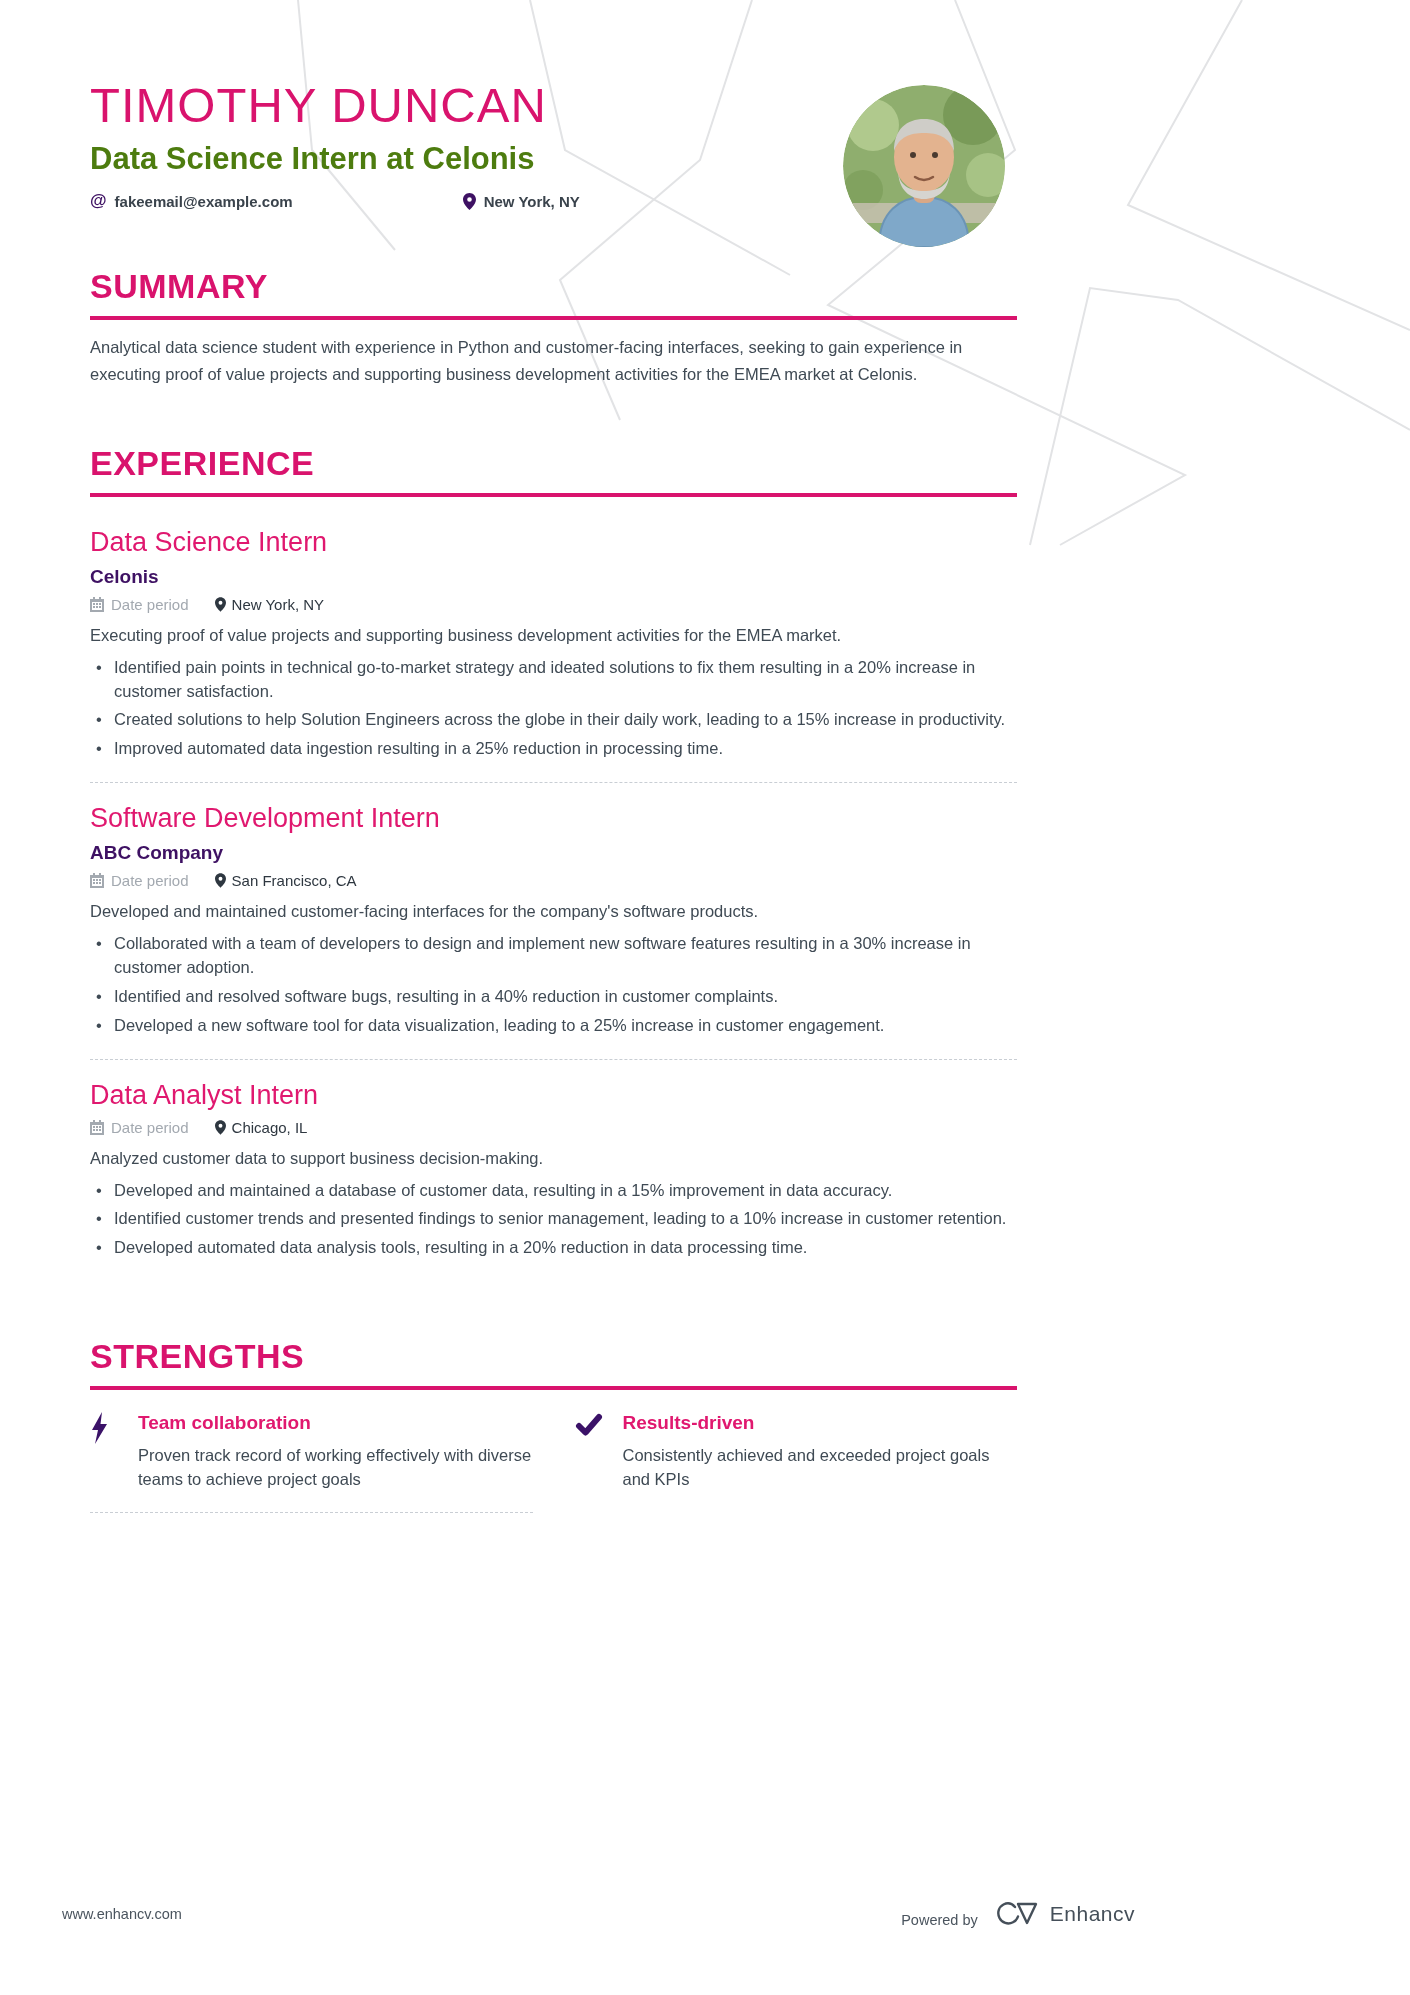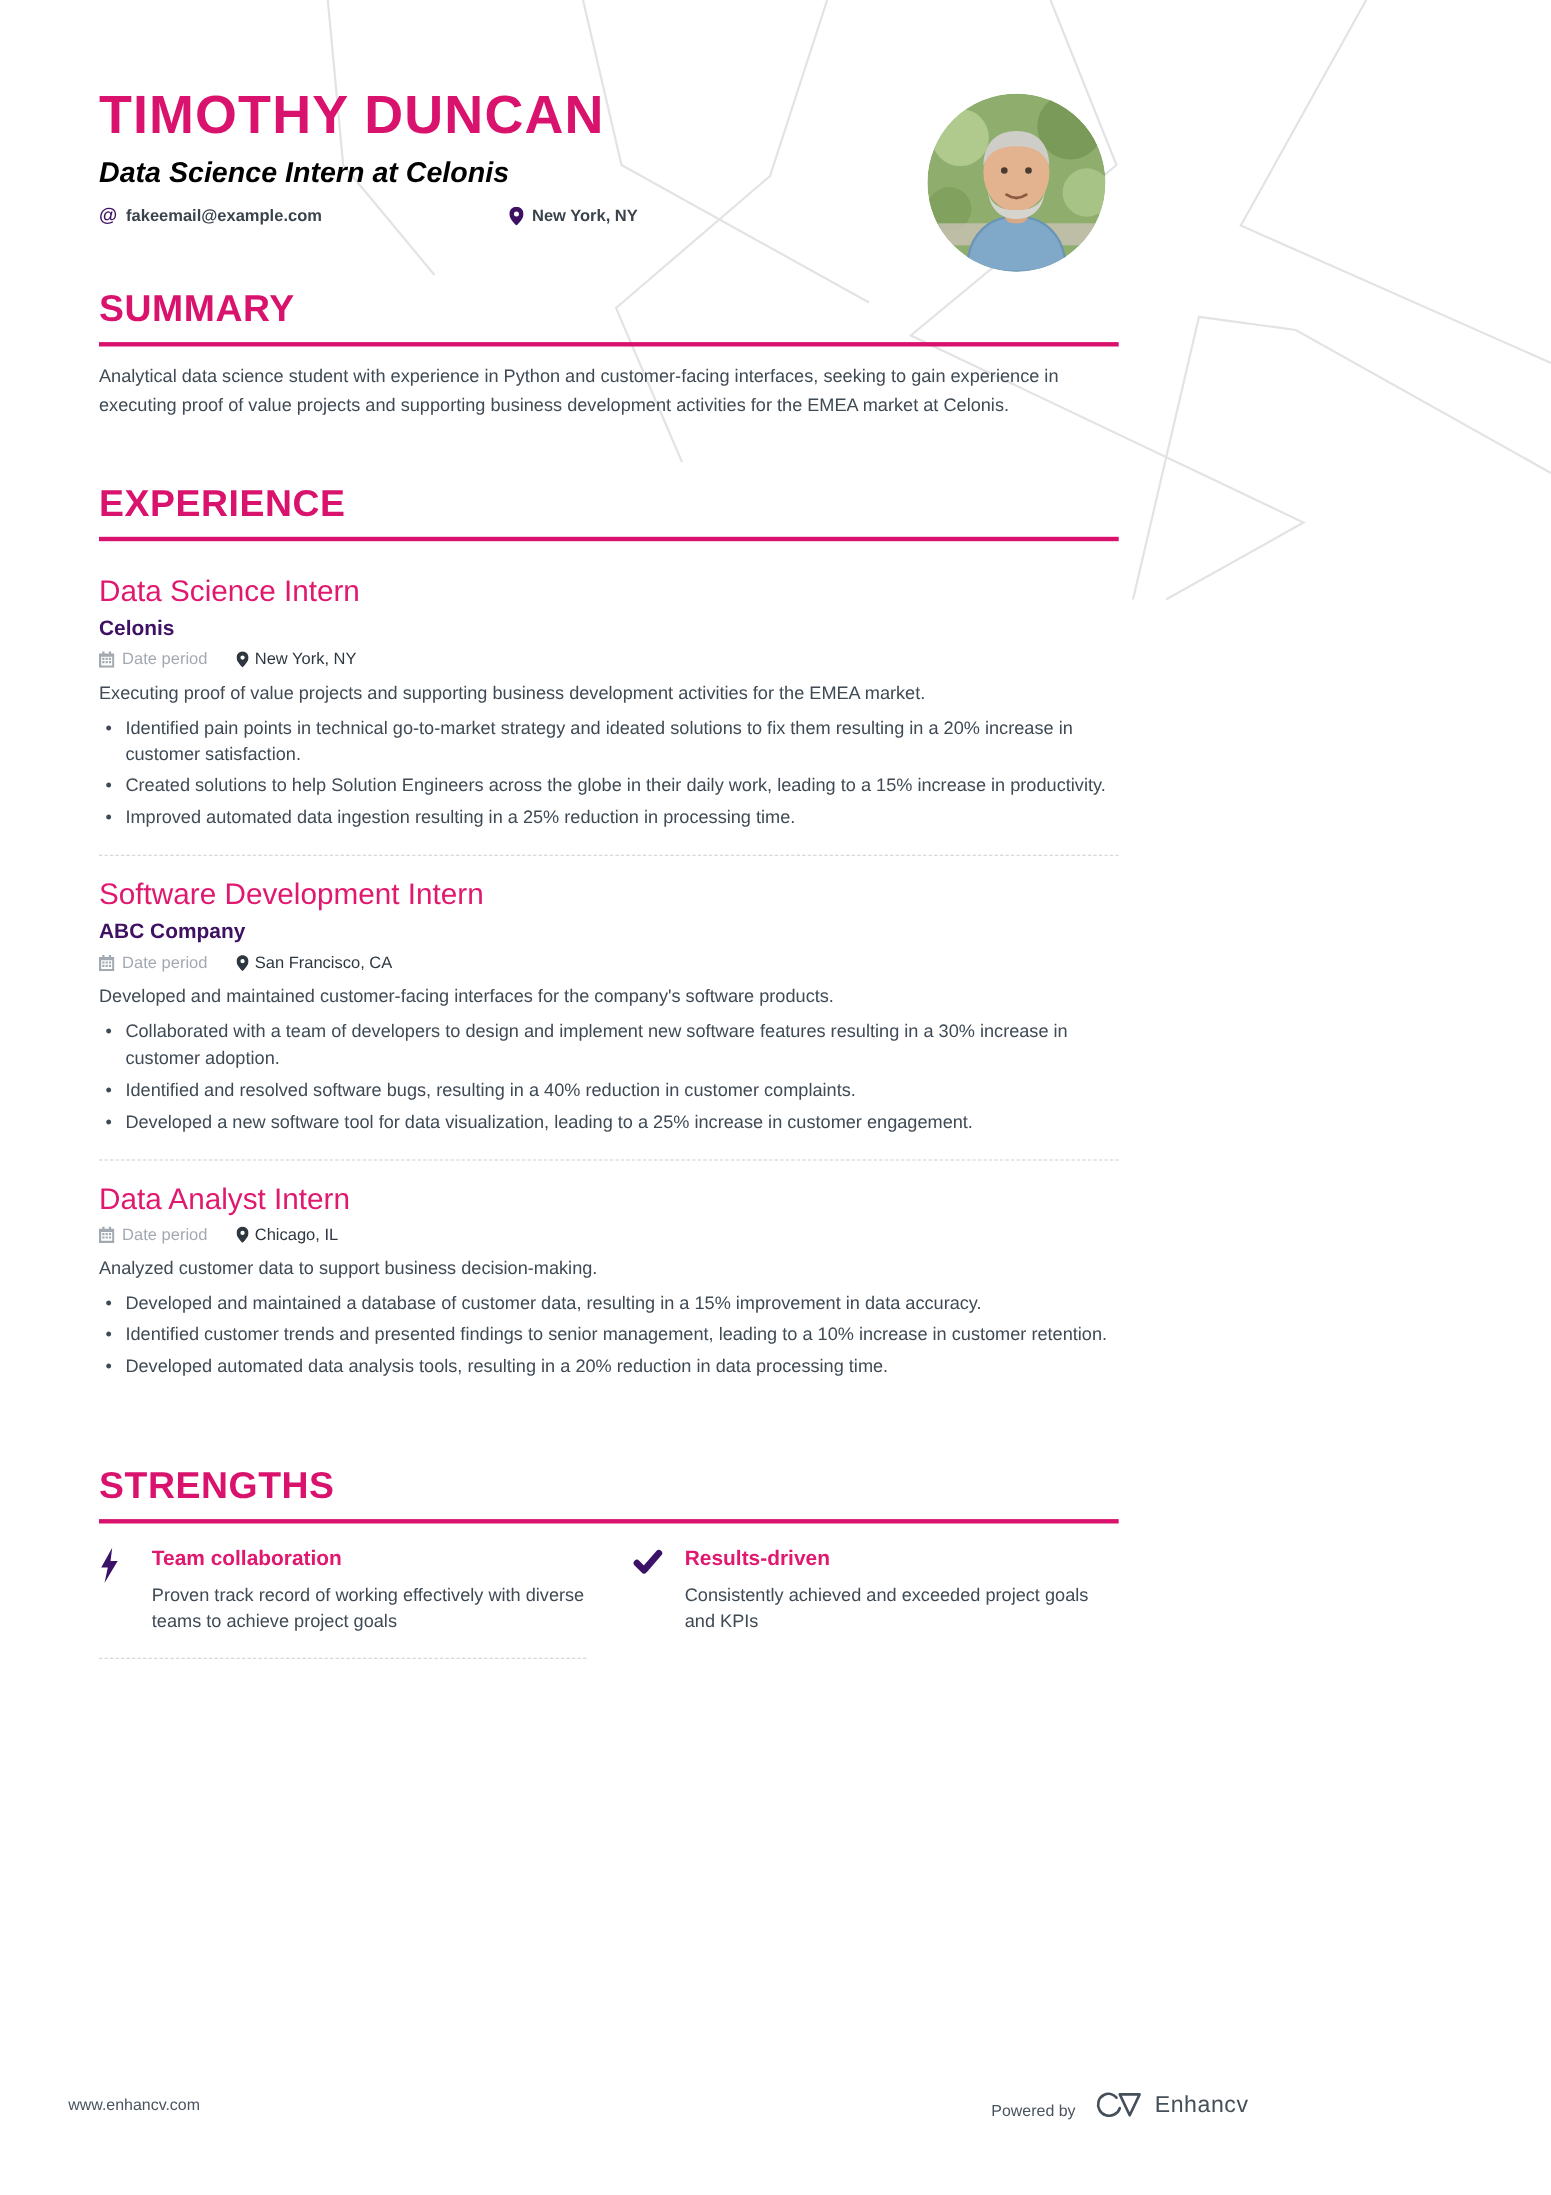--- a/index.html
+++ b/index.html
@@ -4,22 +4,22 @@
 <style>
   html,body{margin:0;padding:0;}
   body{
     width:1410px;height:1995px;position:relative;background:#ffffff;
     font-family:"Liberation Sans",sans-serif;color:#3f4a54;overflow:hidden;
   }
   .bg-lines{position:absolute;top:0;left:0;width:1410px;height:560px;z-index:0;}
   .page{position:relative;z-index:1;padding:80px 90px 0 90px;width:927px;}
 
   
-  .name{font-size:49px;font-weight:700;color:#d9136d;letter-spacing:1px;line-height:1.05;margin:0;}
-  .role{font-size:26px;font-weight:700;color:#000000;margin:10px 0 14px 0;font-style:italic;}
+  .name{font-size:49px;font-weight:400;color:#d9136d;letter-spacing:1px;line-height:1.05;margin:0;}
+  .role{font-size:31px;font-weight:700;color:#4d7c0f;margin:10px 0 14px 0;}
   .contact-row{display:flex;align-items:center;gap:170px;font-size:15px;font-weight:700;color:#3a434c;}
   .contact-item{display:flex;align-items:center;gap:8px;}
   .at-glyph{color:#3e1163;font-size:17px;font-weight:700;}
   .avatar{position:absolute;left:843px;top:85px;width:162px;height:162px;border-radius:50%;overflow:hidden;z-index:2;}
 
   
   .section{margin-top:56px;}
   .section-title{font-size:34px;font-weight:700;color:#d9136d;letter-spacing:.5px;margin:0 0 10px 0;
     padding-bottom:10px;border-bottom:4px solid #d9136d;}
   .body-text{font-size:16.5px;line-height:1.62;margin:14px 0 0 0;}

